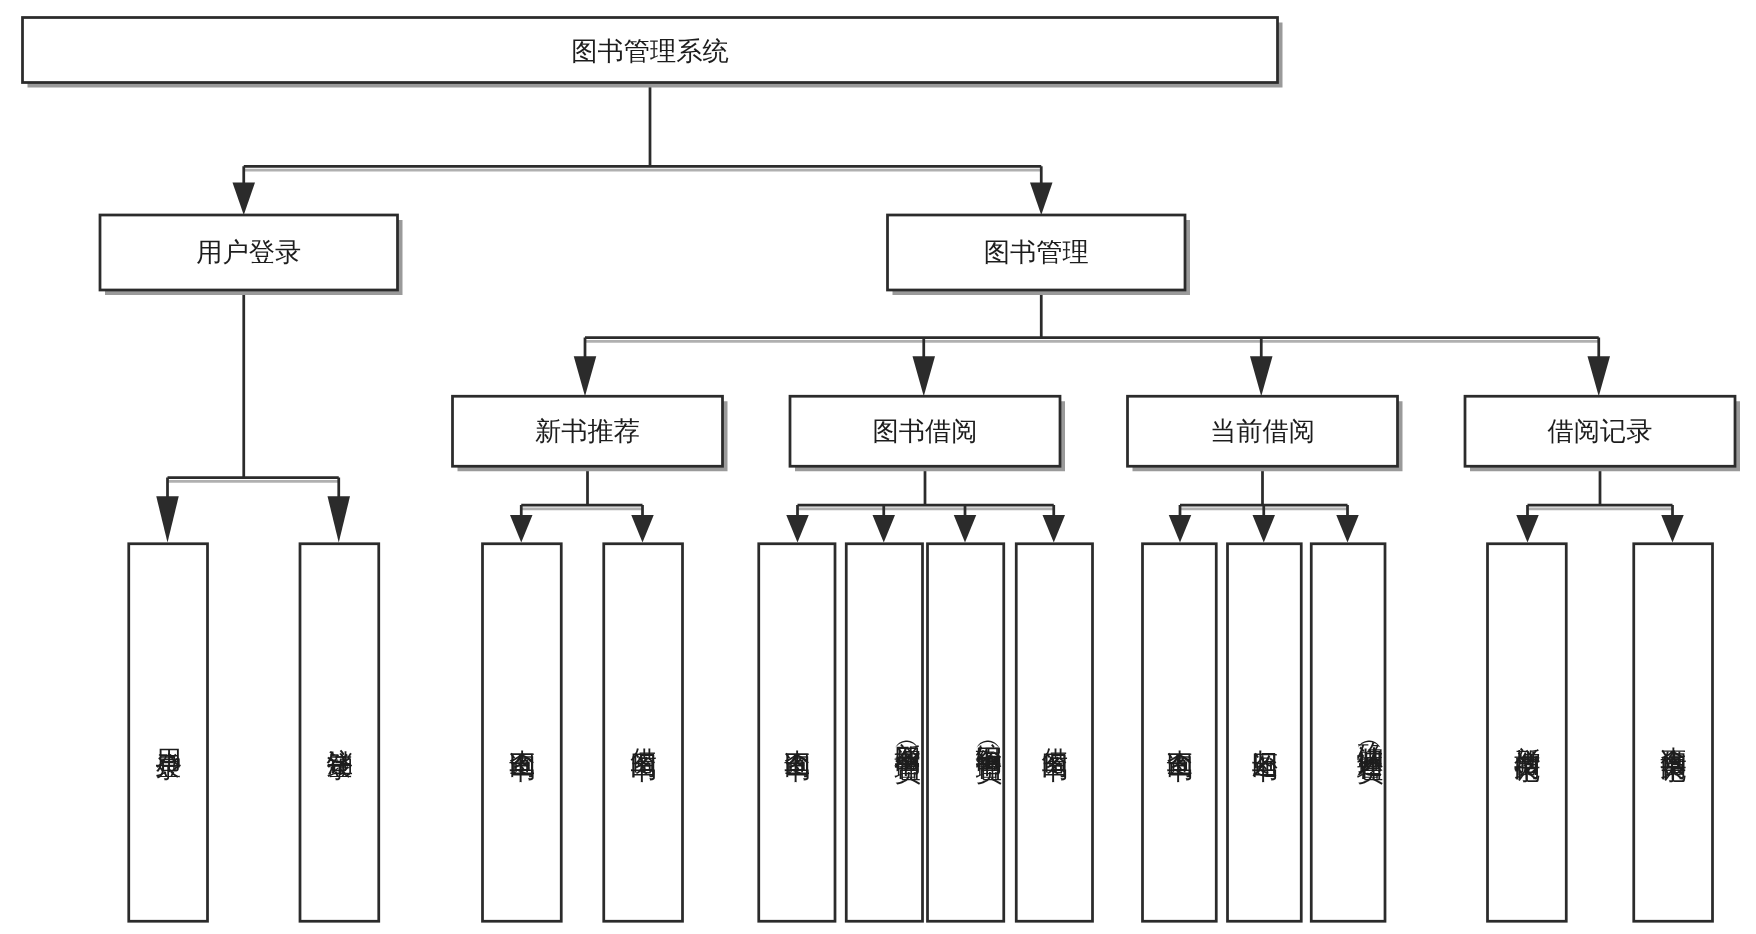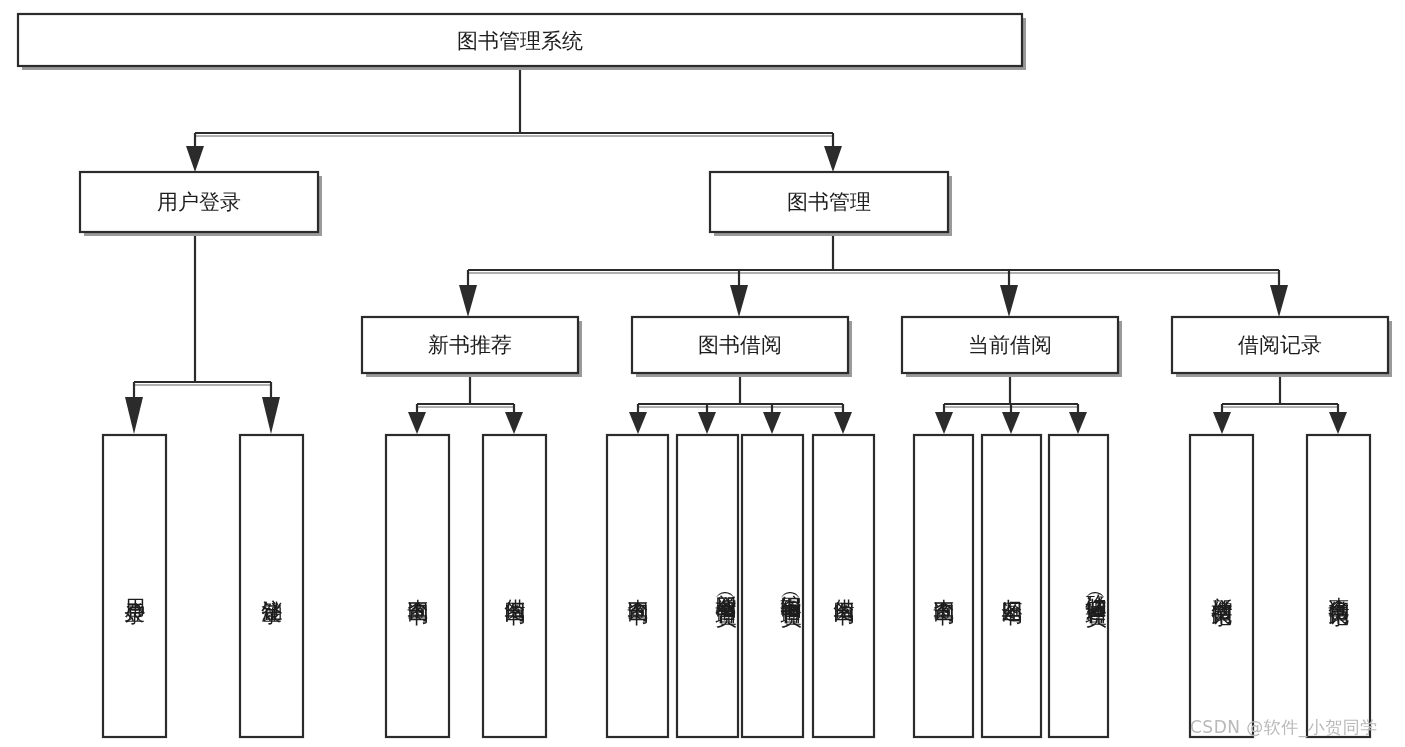--- a/index.html
+++ b/index.html
@@ -233,15 +233,14 @@
   <div class="vlabel" style="left:742px; top:437px; width:61px; height:298px; align-items:flex-start;">编辑图书（管理员）</div>
   <div class="vlabel" style="left:813px; top:435px; width:61px; height:302px;">借阅图书</div>
 
   <div class="vlabel" style="left:914px; top:435px; width:59px; height:302px;">查询图书</div>
   <div class="vlabel" style="left:982px; top:435px; width:59px; height:302px;">归还图书</div>
   <div class="vlabel" style="left:1049px; top:437px; width:59px; height:298px; align-items:flex-start;">确认归还（管理员）</div>
 
   <div class="vlabel" style="left:1190px; top:435px; width:63px; height:302px;">新增借阅记录</div>
   <div class="vlabel" style="left:1307px; top:435px; width:63px; height:302px;">查询借阅记录</div>
 
-  <div class="watermark">CSDN @软件_小贺同学</div>
 
 </div>
 
 </body></html>

